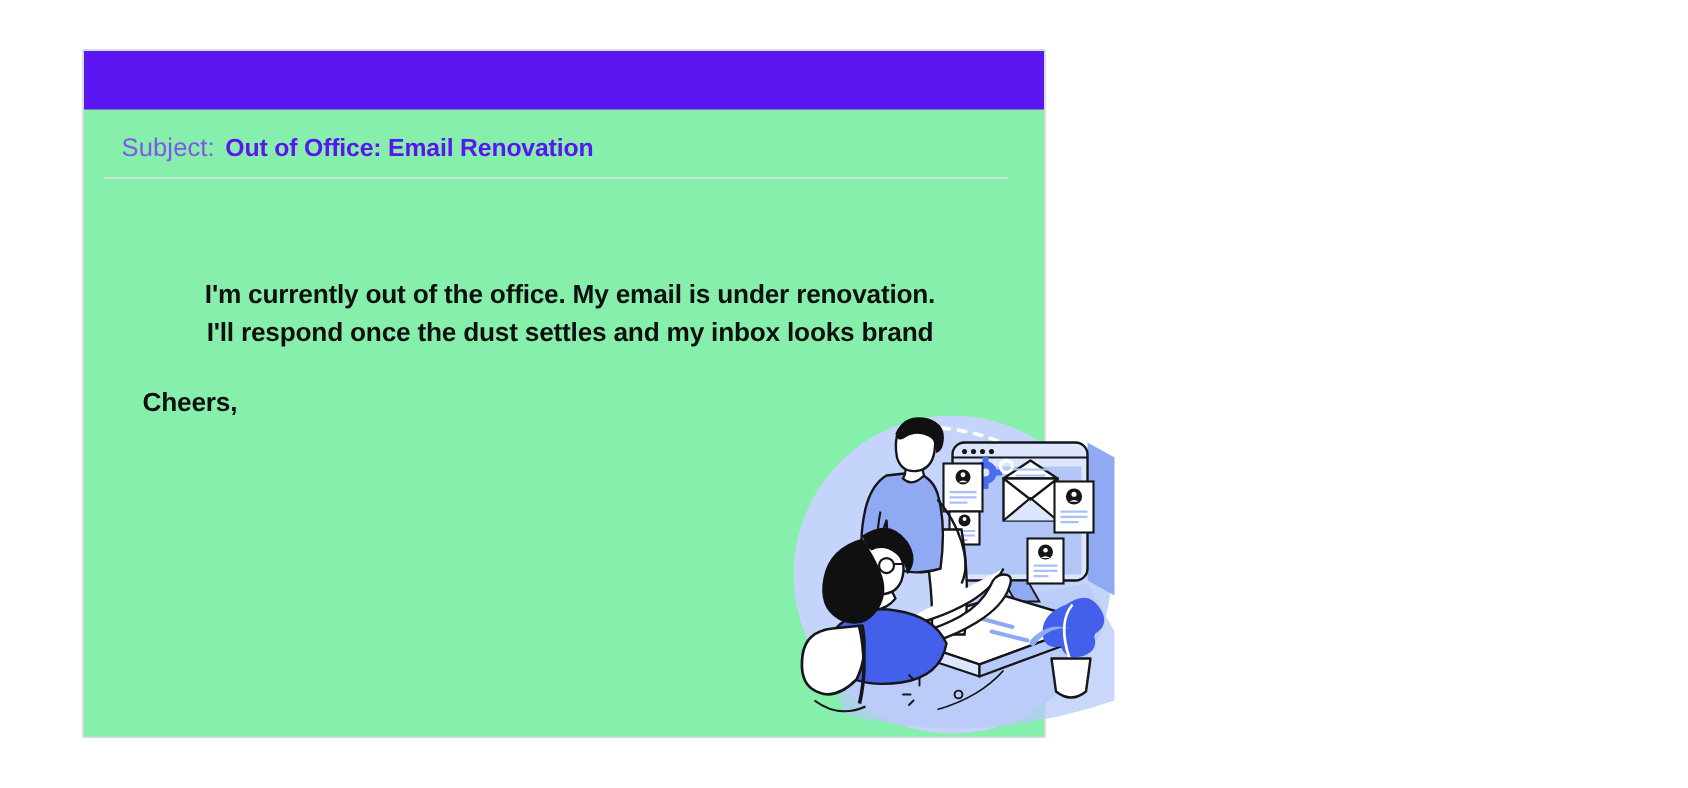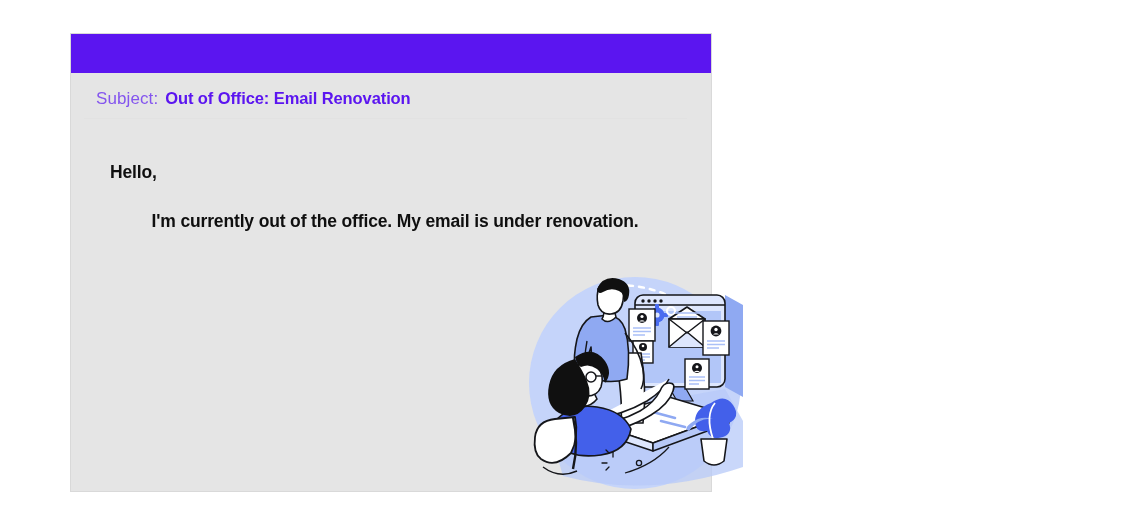--- a/index.html
+++ b/index.html
@@ -12,25 +12,25 @@
     height: 525px;
     font-family: "Liberation Sans", sans-serif;
     -webkit-font-smoothing: antialiased;
     overflow: hidden;
     position: relative;
   }
 
   
   #email-card {
     position: absolute;
-    left: 70px;
+    left: 55px;
     top: 33px;
     width: 642px;
     height: 459px;
-    background: #e5e5e5;
+    background: #86efac;
     border: 1px solid #d9d9d9;
     box-sizing: border-box;
   }
 
   #card-header-bar {
     position: absolute;
     left: 0;
     top: 0;
     width: 100%;
     height: 39px;
@@ -109,26 +109,27 @@
   <div id="card-header-bar"></div>
 
   <div id="subject-row">
     <span id="subject-label">Subject:</span>
     <span id="subject-value">Out of Office: Email Renovation</span>
   </div>
 
   <div id="subject-divider"></div>
 
   <div id="message-body">
-    <div class="body-block">Hello,</div>
     <div class="body-gap-lg"></div>
     <div class="body-block">
       <span class="body-line">I'm currently out of the office. My email is under renovation.</span>
+      <span class="body-line">I'll respond once the dust settles and my inbox looks brand</span>
     </div>
     <div class="body-gap-sm"></div>
+    <div class="body-block">Cheers,</div>
   </div>
 
 </div>
 
 <div id="illustration">
   <svg width="228" height="222" viewBox="0 0 228 222" xmlns="http://www.w3.org/2000/svg">
 
     <circle cx="106" cy="112" r="106" fill="#c5d4fa"></circle>
 
     <path d="M18 150 L196 118 L214 150 L214 196 Q120 228 34 205 Z" fill="#b7c9f8" opacity="0.75"></path>

